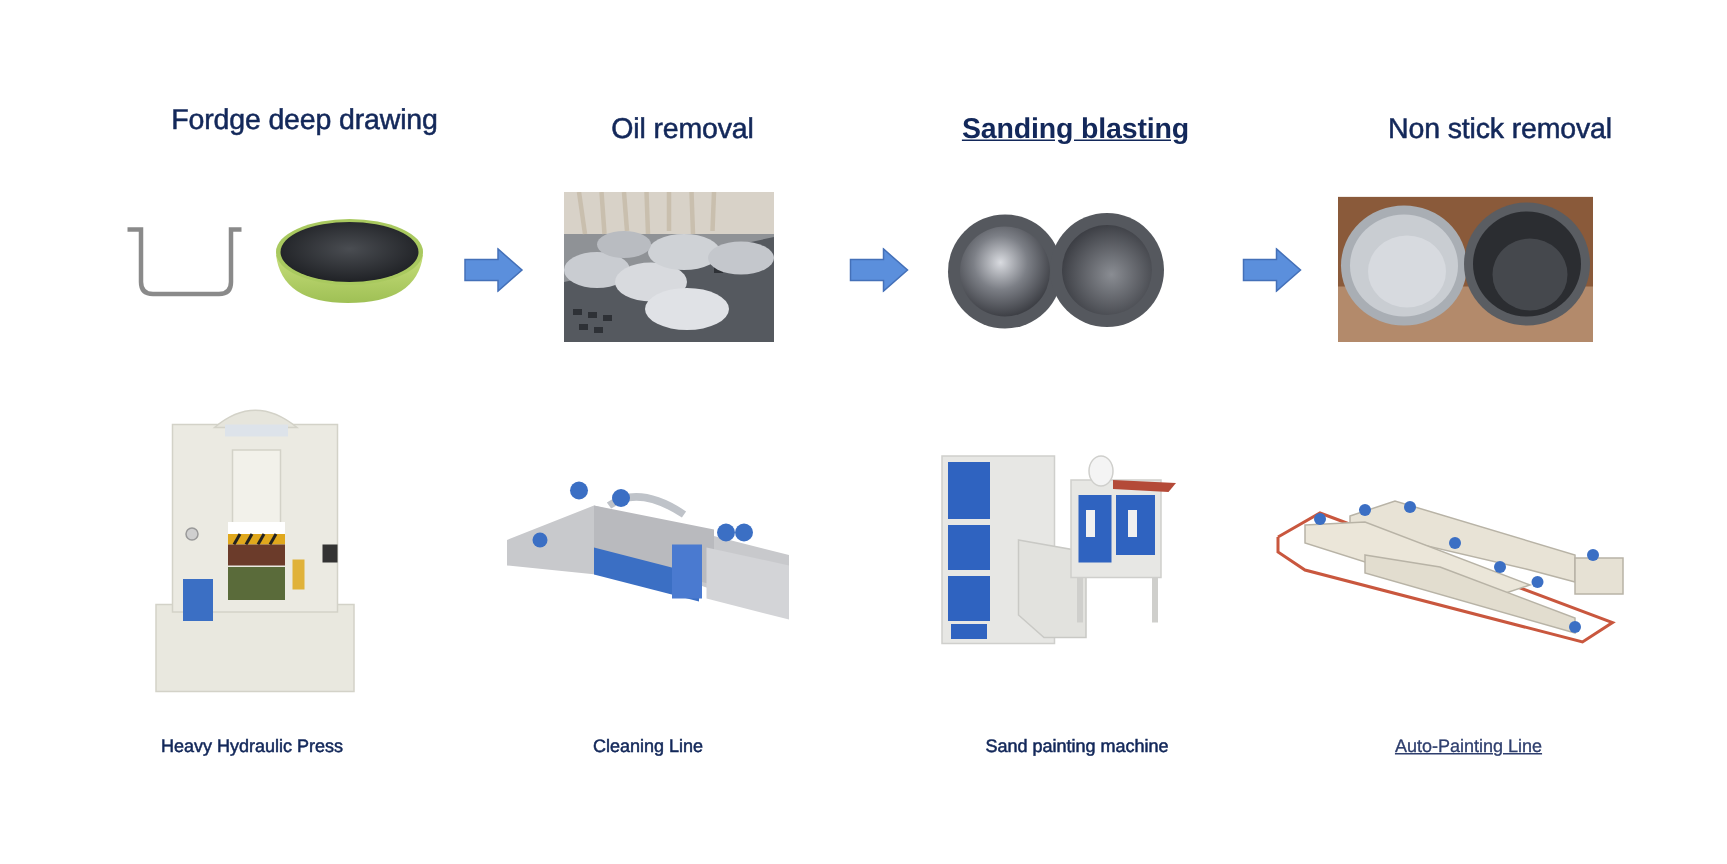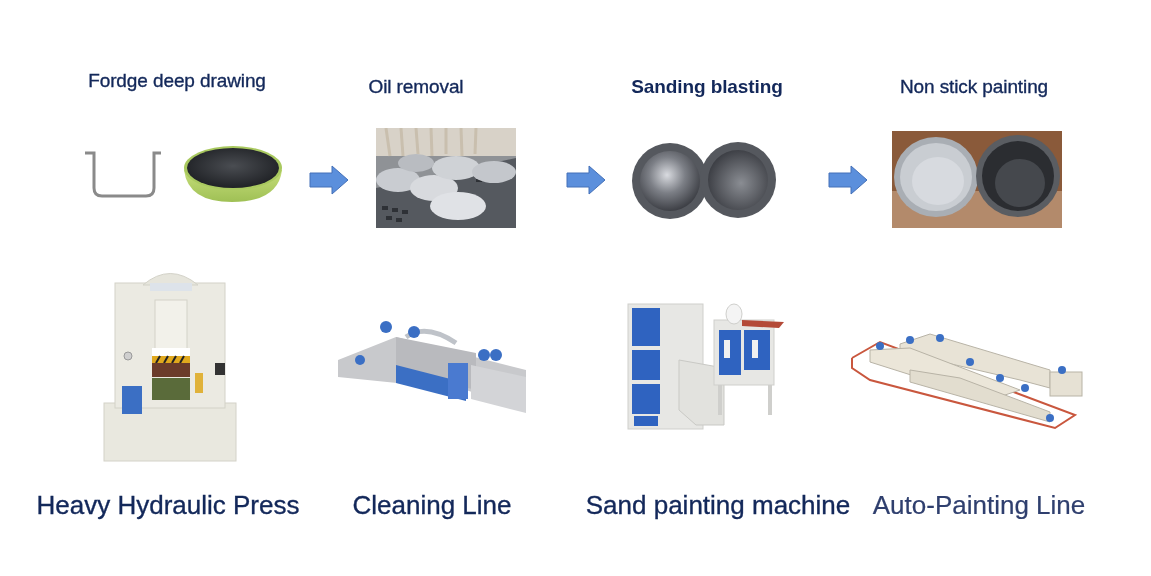--- a/index.html
+++ b/index.html
@@ -1,34 +1,34 @@
 <!DOCTYPE html>
 <html><head>
 <meta charset="utf-8">
 <style>
   html, body { margin:0; padding:0; background:#ffffff; }
   body { width:1151px; height:576px; position:relative; overflow:hidden;
          font-family:"Liberation Sans", sans-serif; }
   .abs { position:absolute; }
   .title { position:absolute; color:#13285a; font-size:19px; white-space:nowrap;
-           transform:translateX(-50%); letter-spacing:-0.1px; }
+           transform:translateX(-50%); letter-spacing:-0.1px;margin-left:26px; }
   .title.bold { font-weight:bold; }
   .title.reg { font-weight:normal; -webkit-text-stroke:0.35px #13285a; }
-  .label { position:absolute; color:#13285a; font-size:26px; white-space:nowrap;
+  .label { position:absolute; color:#13285a; font-size:12px; white-space:nowrap;
            transform:translateX(-50%); -webkit-text-stroke:0.35px #13285a; }
   .label.muted { color:#2f3f6e; -webkit-text-stroke:0.2px #2f3f6e; }
   .arrow { position:absolute; width:40px; height:30px; }
 </style>
 </head>
 <body>
 
 <div class="title reg" style="left:177px; top:70px;">Fordge deep drawing</div>
-<div class="title reg" style="left:416px; top:76px;">Oil removal</div>
-<div class="title bold" style="left:707px; top:76px;">Sanding blasting</div>
-<div class="title reg" style="left:974px; top:76px;">Non stick painting</div>
+<div class="title reg" style="left:429px; top:76px;">Oil removal</div>
+<div class="title bold" style="left:691px; top:76px;text-decoration:underline;">Sanding blasting</div>
+<div class="title reg" style="left:974px; top:76px;">Non stick removal</div>
 
 <div class="abs" style="left:80px; top:140px; width:220px; height:80px;">
   <svg width="220" height="80" viewBox="0 0 220 80">
     <path d="M5 13 L14 13 L14 48 Q14 56 22 56 L66 56 Q74 56 74 48 L74 13 L81 13" fill="none" stroke="#8a8a8a" stroke-width="3"></path>
   </svg>
   <svg class="abs" style="left:100px; top:0;" width="110" height="72" viewBox="0 0 110 72">
     <defs>
       <radialGradient id="panIn" cx="50%" cy="45%" r="55%">
         <stop offset="0" stop-color="#4a4d52"></stop>
         <stop offset="1" stop-color="#202226"></stop>
@@ -195,13 +195,13 @@
         <circle cx="175" cy="58" r="4"></circle>
       <circle cx="212" cy="40" r="4"></circle>
         <circle cx="200" cy="88" r="4"></circle>
     </g>
   </svg>
 </div>
 
 <div class="label" style="left:168px; top:490px;">Heavy Hydraulic Press</div>
 <div class="label" style="left:432px; top:490px;">Cleaning Line</div>
 <div class="label" style="left:718px; top:490px;">Sand painting machine</div>
-<div class="label muted" style="left:979px; top:490px;">Auto-Painting Line</div>
+<div class="label muted" style="left:979px; top:490px;text-decoration:underline;">Auto-Painting Line</div>
 
 </body></html>

